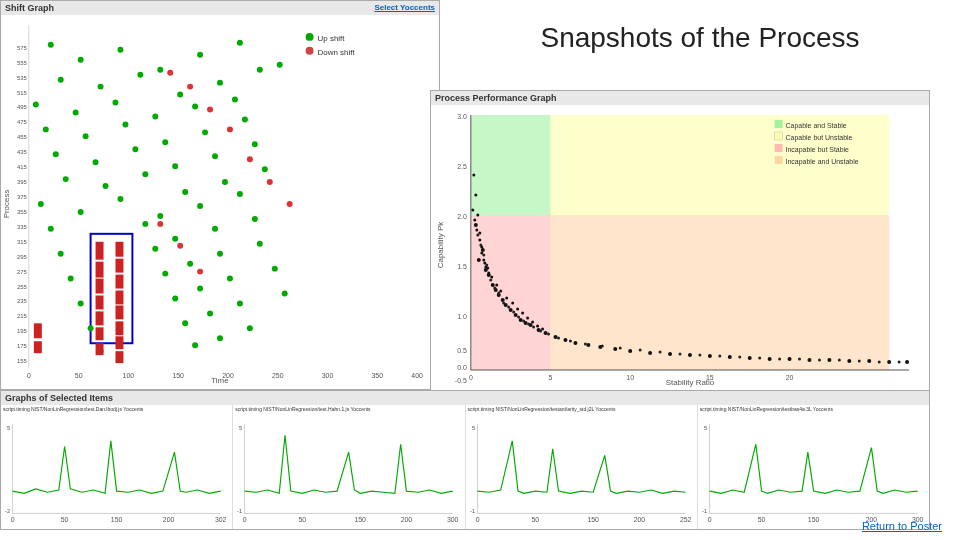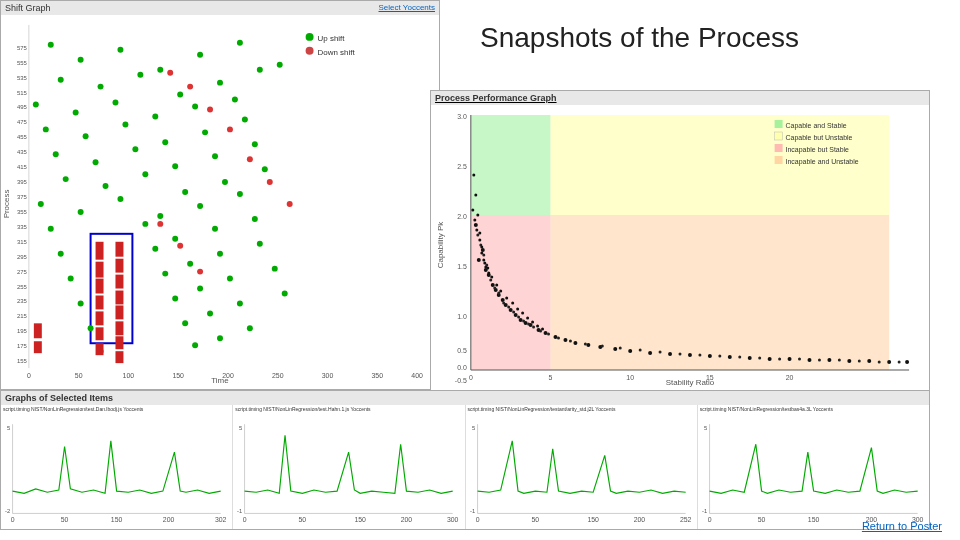--- a/index.html
+++ b/index.html
@@ -11,21 +11,21 @@
       overflow: hidden;
       position: relative;
     }
 
     
     #title-area {
       position: absolute;
       top: 20px;
       left: 480px;
       width: 440px;
-      text-align: left;
+      text-align: center;
     }
     #title-area h1 {
       font-size: 28px;
       font-weight: normal;
       color: #222;
       line-height: 1.3;
     }
 
     
     #shift-graph {
@@ -34,42 +34,41 @@
       left: 0;
       width: 440px;
       height: 390px;
       border: 1px solid #aaa;
       background: #fff;
       overflow: hidden;
     }
 
     #shift-graph-title {
       font-size: 9px;
-      font-weight: normal;
+      font-weight: bold;
       color: #333;
       padding: 2px 4px;
       background: #e8e8e8;
     }
 
     .graph-canvas {
       width: 100%;
       height: calc(100% - 16px);
     }
 
     
     #perf-graph {
       position: absolute;
       top: 90px;
       left: 430px;
       width: 500px;
       height: 352px;
       border: 1px solid #aaa;
       background: #fff;
       overflow: hidden;
-      text-decoration: underline;
     }
 
     #perf-graph-title {
       font-size: 9px;
       font-weight: bold;
       color: #333;
       padding: 2px 4px;
       background: #e8e8e8;
     }
 

